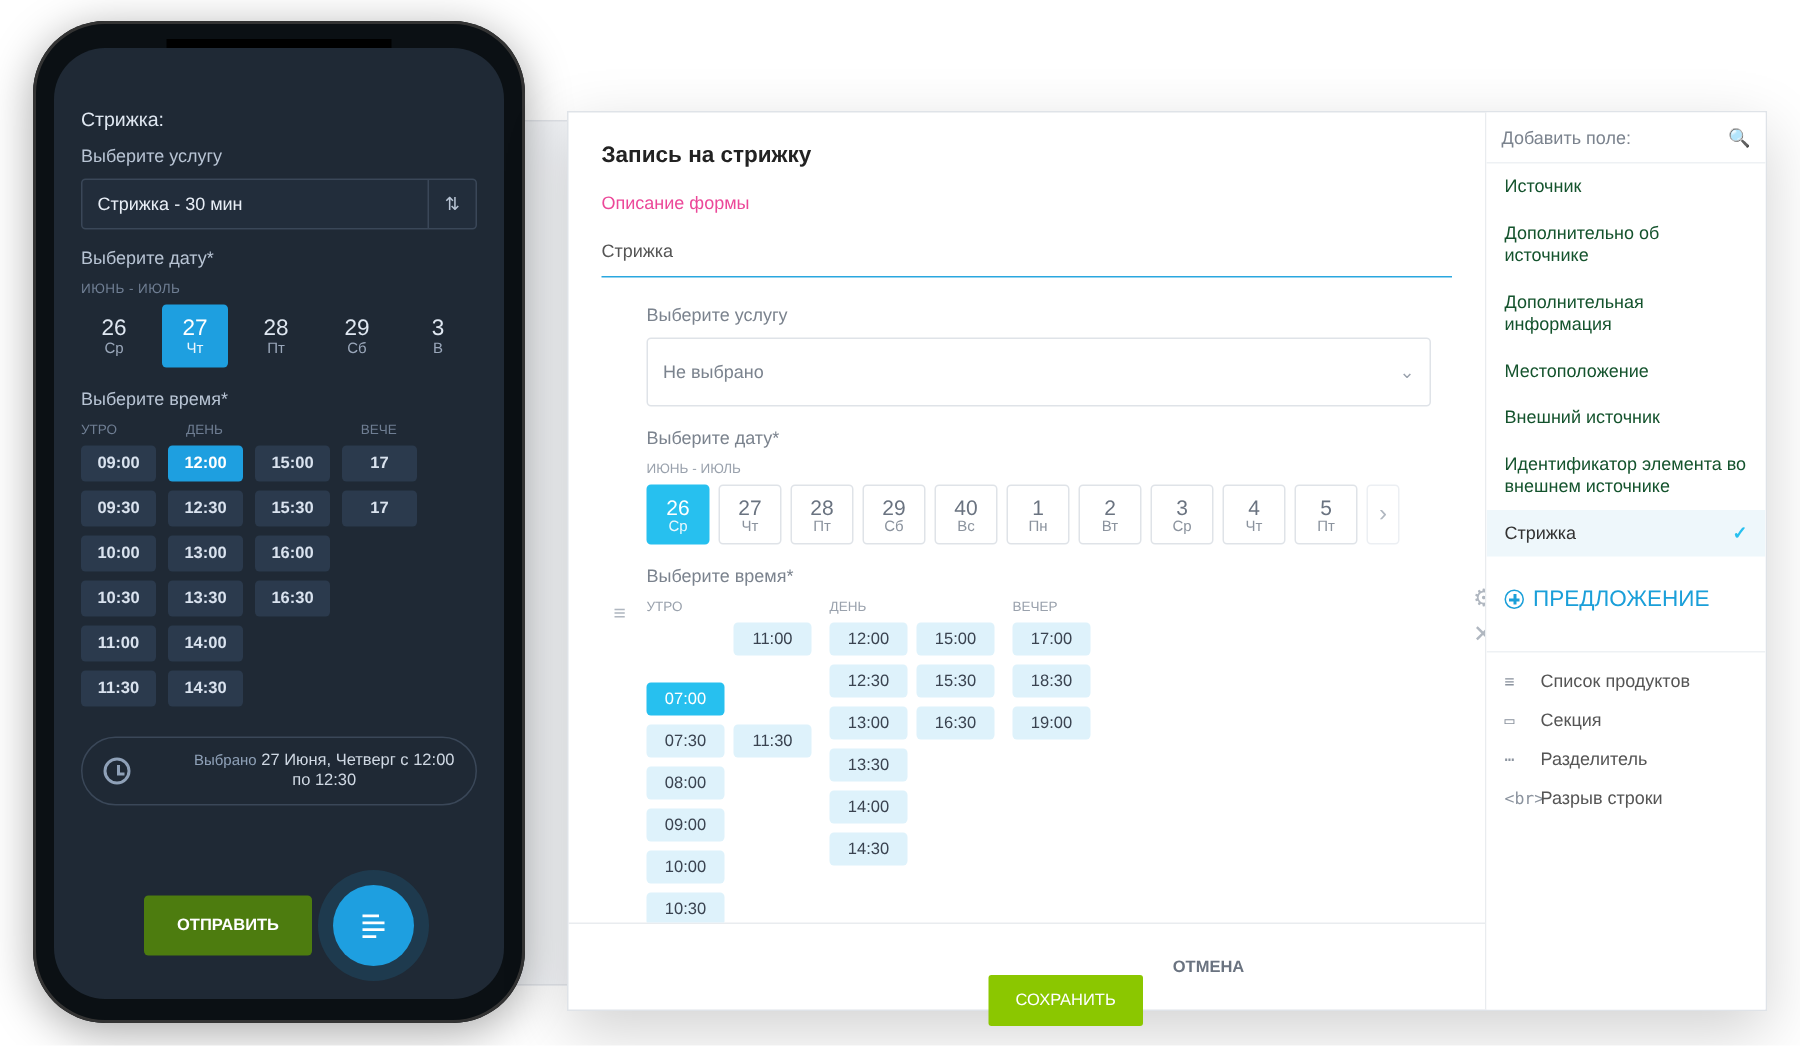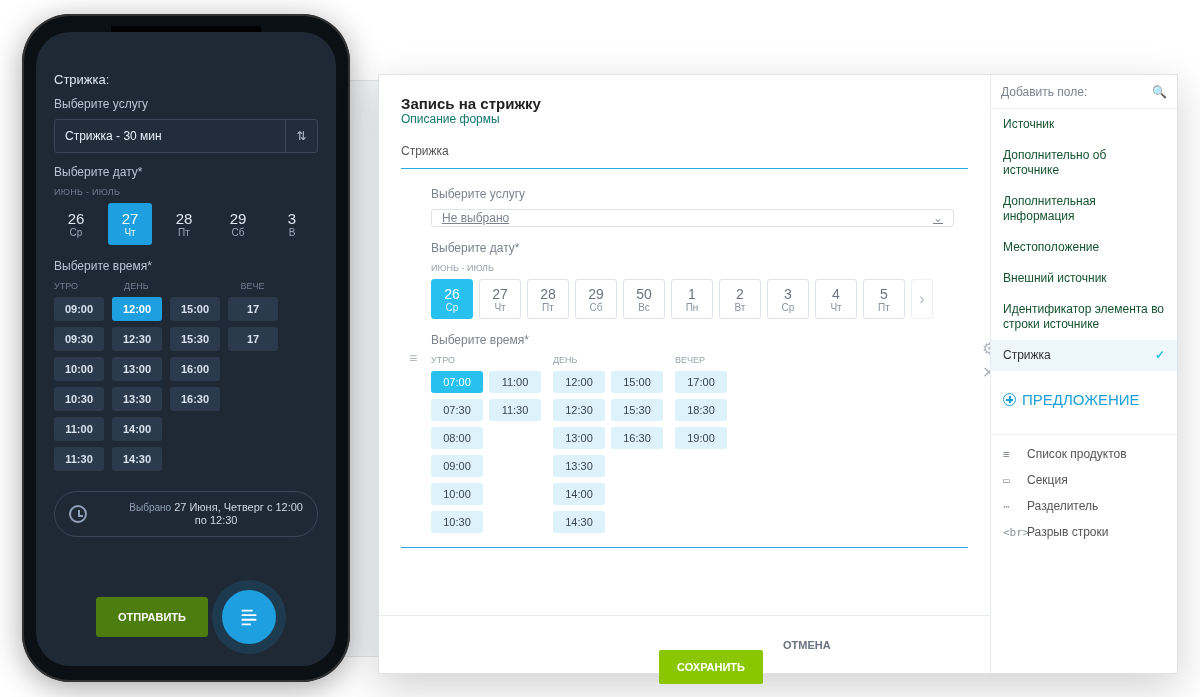--- a/index.html
+++ b/index.html
@@ -97,36 +97,35 @@
   .panel {
     position: absolute;
     left: 378px; top: 74px; right: 22px; height: 600px;
     background: #fff;
     border: 1px solid #dfe3e8;
     box-shadow: 0 14px 40px rgba(0,0,0,.18);
     display: flex;
   }
   .canvas { flex: 1; display:flex; flex-direction:column; border-right: 1px solid #e9ecef; min-width: 0; }
   .canvas-body { flex:1; padding: 20px 22px 10px 22px; overflow: hidden; }
-  .form-title { font-size: 15px; font-weight: 700; color:#222; }
-  .form-desc { color:#0f766e; font-size: 12px; margin-bottom: 18px; }
+  .form-title { font-size: 15px; font-weight: 700; color:#222; margin-bottom: 16px; }
+  .form-desc { color:#ec4899; font-size: 12px; margin-bottom: 18px; }
   .section-label { font-size: 12px; color:#555; margin-bottom: 10px; }
 
   .widget-wrap { position: relative; border-top: 1px solid #2aa7df; border-bottom: 1px solid #2aa7df; padding: 14px 14px 14px 30px; }
   .widget-handle { position:absolute; left:8px; top:50%; transform:translateY(-50%); color:#b0b7c0; font-size:14px; cursor:move;}
   .widget-tools { position:absolute; right: -28px; top:50%; transform:translateY(-50%); display:flex; flex-direction:column; gap:10px; color:#b0b7c0; }
   .widget-tools .ic { width:14px; height:14px; cursor:pointer; }
 
   .field-label { font-size: 12px; color:#7b838e; margin: 4px 0 8px 0; }
   .d-select {
-    height: 18px; border:1px solid #dfe3e8; border-radius:3px;
+    height: 46px; border:1px solid #dfe3e8; border-radius:3px;
     display:flex; align-items:center; justify-content:space-between;
     padding: 0 10px; font-size:12px; color:#7b838e; background:#fff;
     margin-bottom: 14px;
-    text-decoration: underline;
   }
   .d-select .chev { color:#9aa2ad; }
   .d-sub { font-size: 9px; color:#9aa2ad; text-transform: uppercase; margin-bottom:6px; }
   .d-days { display:flex; gap:6px; align-items:center; margin-bottom:14px; }
   .d-day {
     width:42px; height:40px; border:1px solid #dfe3e8; border-radius:3px;
     display:flex; flex-direction:column; align-items:center; justify-content:center;
     font-size:10px; color:#8b939e; background:#fff;
   }
   .d-day .num { font-size:14px; color:#6a7380; }
@@ -137,27 +136,27 @@
   .d-time-head span { display:inline-block; }
   .d-time-head .c1 { width: 122px;} .d-time-head .c2 { width: 122px;} .d-time-head .c3 { width: 80px;}
   .d-times { display:flex; gap:8px; }
   .d-col { display:flex; flex-direction:column; gap:6px; }
   .d-pair { display:flex; gap:6px; }
   .d-chip {
     width:52px; height:22px; border-radius:3px;
     background:#def2fb; color:#3a4350; font-size:11px;
     display:flex; align-items:center; justify-content:center;
   }
-  .d-chip.sel { background:#27c0ef; color:#fff; }
+  .d-chip.sel { background:#27c0ef; color:#fff;margin-top:40px; }
 
   .canvas-footer {
     border-top:1px solid #e9ecef; height:58px;
     display:flex; align-items:center; gap: 20px; padding-left: 280px;
   }
-  .btn-save { background:#8bc700; color:#fff; font-size:11px; font-weight:700; height:34px; padding:0 18px; border-radius:2px; display:flex; align-items:center; cursor:pointer;margin-top:44px;}
+  .btn-save { background:#8bc700; color:#fff; font-size:11px; font-weight:400; height:34px; padding:0 18px; border-radius:2px; display:flex; align-items:center; cursor:pointer;margin-top:44px;}
   .btn-cancel { color:#6a7380; font-size:11px; font-weight:700; cursor:pointer; }
 
   
   .sidebar { width: 186px; background:#fff; display:flex; flex-direction:column; font-size:12px; }
   .side-head { height:34px; display:flex; align-items:center; justify-content:space-between; padding:0 10px; color:#7b838e; border-bottom:1px solid #eef1f4;gap:36px;}
   .side-head .mag { color:#b0b7c0; }
   .side-scroll { flex:1; overflow:auto; }
   .side-item { padding: 8px 12px; color:#14532d; line-height:1.25; cursor:pointer; }
   .side-item.sel { background:#eef7fb; color:#333; display:flex; align-items:center; justify-content:space-between; }
   .side-item.sel .chk { color:#27c0ef; font-weight:700; }
@@ -295,21 +294,21 @@
             </div>
             <div class="d-day">
               <span class="num">28</span>
               <span>Пт</span>
             </div>
             <div class="d-day">
               <span class="num">29</span>
               <span>Сб</span>
             </div>
             <div class="d-day">
-              <span class="num">50</span>
+              <span class="num">40</span>
               <span>Вс</span>
             </div>
             <div class="d-day">
               <span class="num">1</span>
               <span>Пн</span>
             </div>
             <div class="d-day">
               <span class="num">2</span>
               <span>Вт</span>
             </div>
@@ -404,21 +403,21 @@
     <div class="side-head">
       <span>Добавить поле:</span>
       <span class="mag">🔍</span>
     </div>
     <div class="side-scroll" id="side-fields">
         <div class="side-item">Источник</div>
         <div class="side-item">Дополнительно об источнике</div>
         <div class="side-item">Дополнительная информация</div>
         <div class="side-item">Местоположение</div>
         <div class="side-item">Внешний источник</div>
-        <div class="side-item">Идентификатор элемента во строки источнике</div>
+        <div class="side-item">Идентификатор элемента во внешнем источнике</div>
         <div class="side-item sel">
           <span>Стрижка</span>
           <span class="chk">✓</span>
         </div>
         <div class="side-add">
           <span class="plus"></span>
           <span>ПРЕДЛОЖЕНИЕ</span>
         </div>
         <div class="side-div"></div>
         <div class="side-elem">

